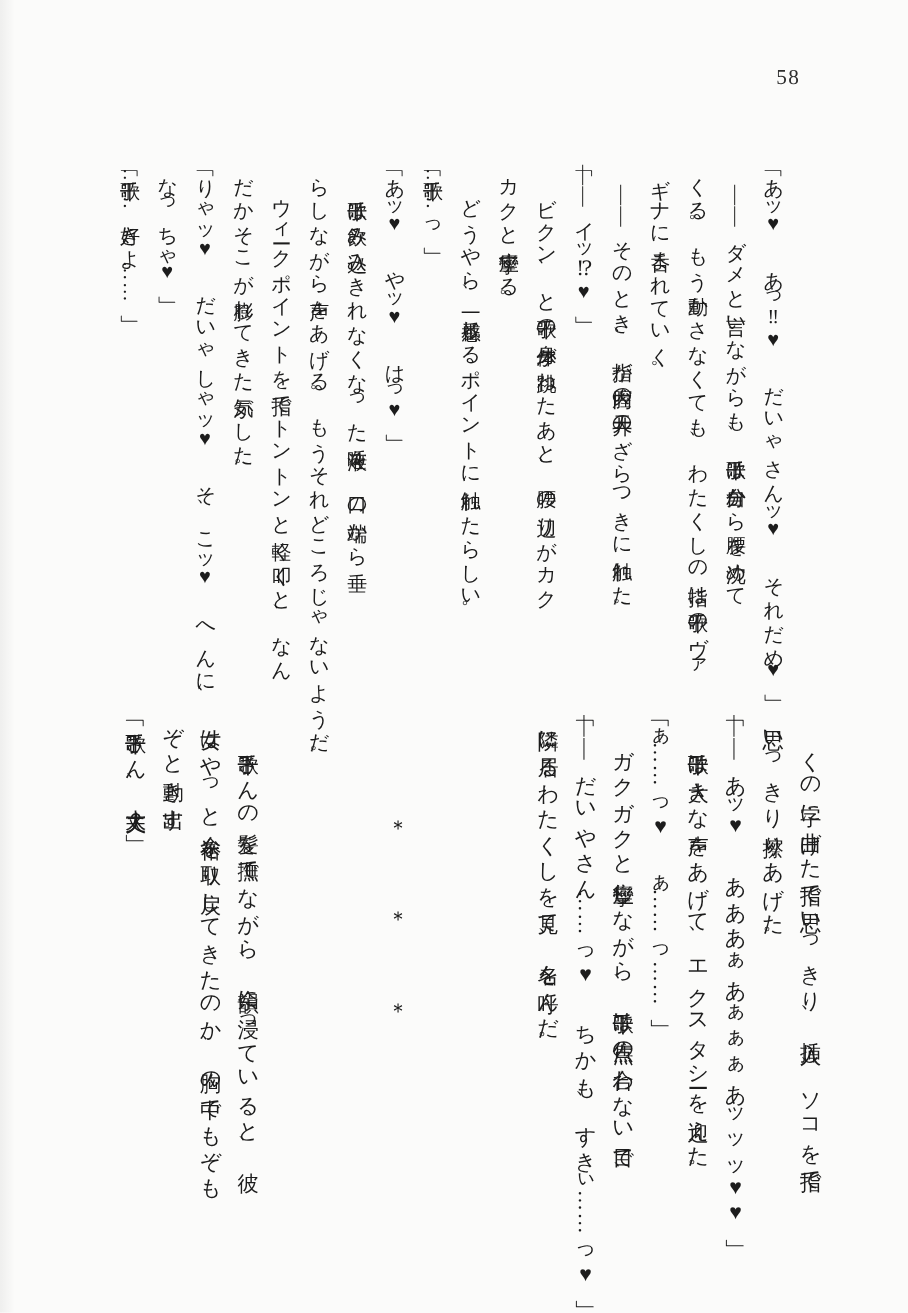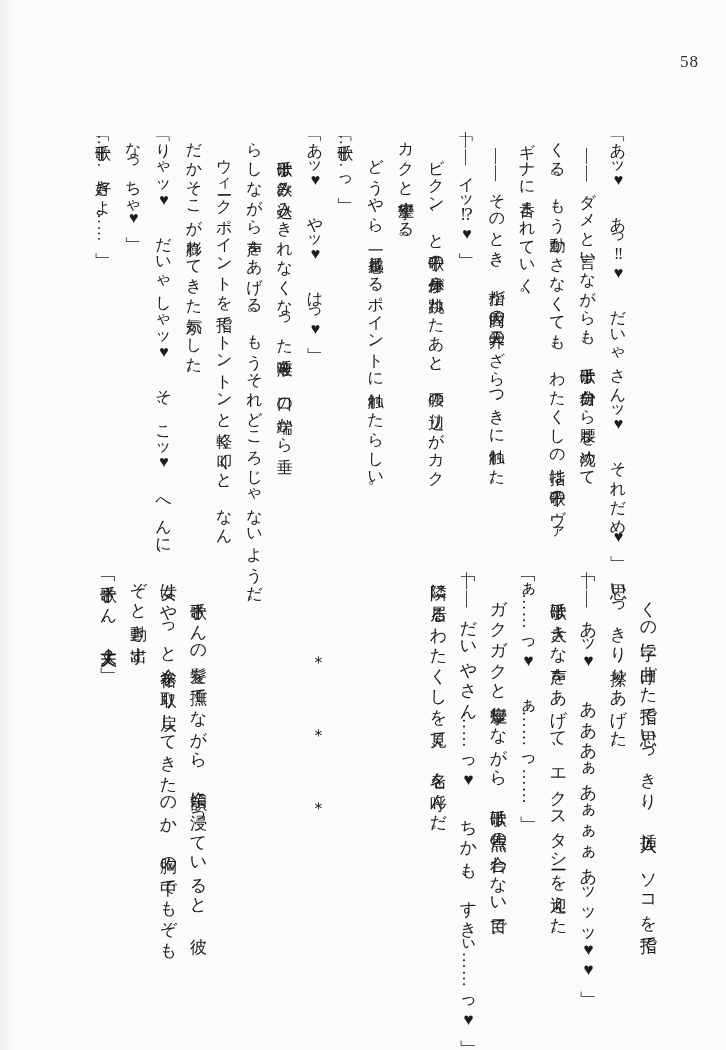--- a/index.html
+++ b/index.html
@@ -18,21 +18,21 @@
   .edge-shadow {
     position: absolute;
     left: 0; top: 0;
     width: 12px; height: 100%;
     background: linear-gradient(to right, rgba(0,0,0,0.05), rgba(0,0,0,0));
     pointer-events: none;
   }
   .page-number {
     position: absolute;
     top: 52px;
-    left: 680px;
+    left: 621px;
     font-size: 17px;
     letter-spacing: 1px;
     color: #2e2e2e;
   }
   .tblock {
     position: absolute;
     writing-mode: vertical-rl;
     text-orientation: mixed;
     white-space: nowrap;
   }

